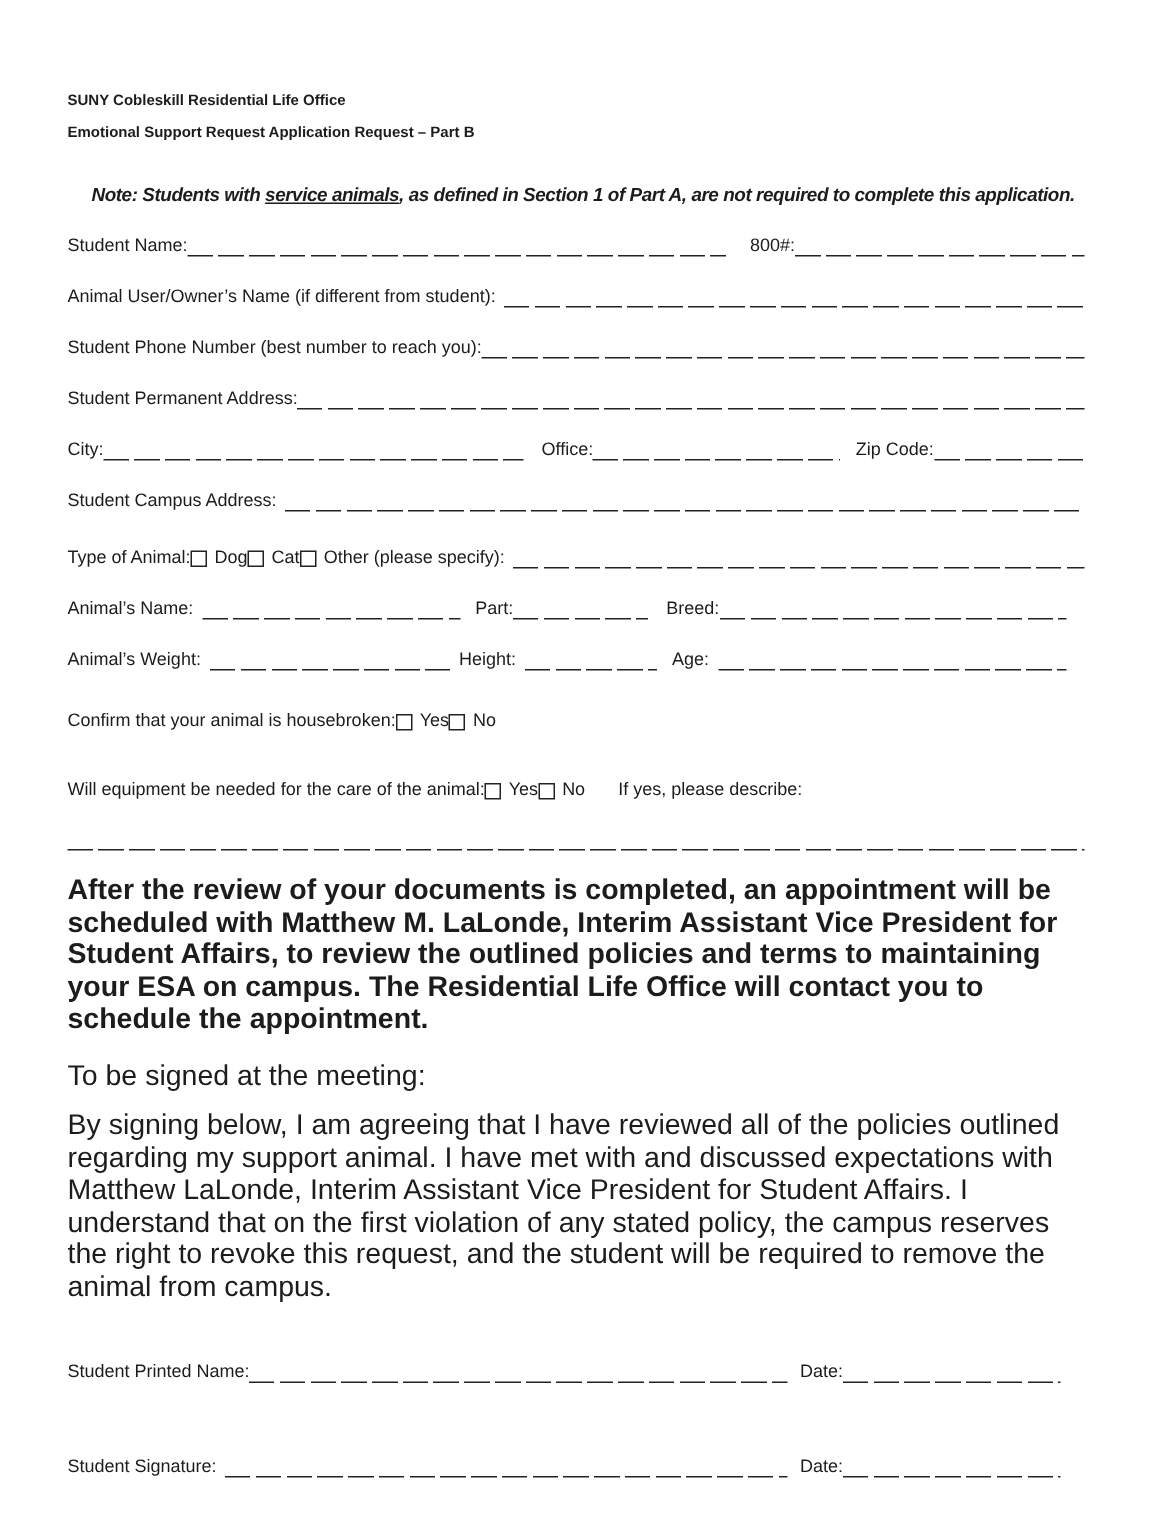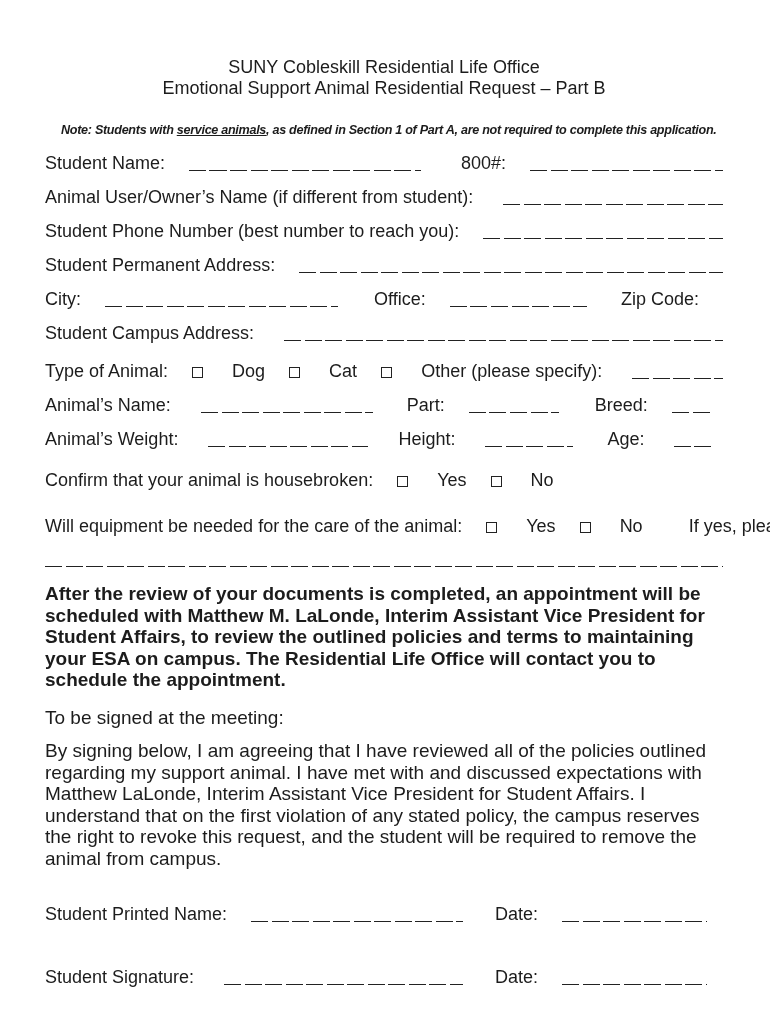--- a/index.html
+++ b/index.html
@@ -5,31 +5,31 @@
   html,body { margin:0; padding:0; }
   body {
     width:770px; height:1024px;
     background:#ffffff;
     font-family:"Liberation Sans","DejaVu Sans",sans-serif;
     color:#1c1c1c;
     overflow:hidden;
   }
   .page { padding:57px 47px 0 45px; box-sizing:border-box; width:770px; height:1024px; }
 
-  .title { text-align:center; font-weight:normal; font-size:18px; line-height:21px; }
+  .title { text-align:left; font-weight:bold; font-size:10px; line-height:21px; }
 
   .note {
     margin:22px 0 0 16px;
     font-weight:bold; font-style:italic;
     font-size:12.6px; letter-spacing:-0.3px;
     white-space:nowrap; line-height:19px;
   }
   .note .u { text-decoration:underline; }
 
-  .row { display:flex; align-items:flex-end; font-size:18px; line-height:19px;gap:24px; }
+  .row { display:flex; align-items:flex-end; font-size:12px; line-height:19px; }
   .lbl { white-space:nowrap; }
 
   
   .fill {
     height:19px;
     background-image:repeating-linear-gradient(90deg,#222222 0 17px,rgba(0,0,0,0) 17px 20.5px);
     background-size:100% 1.4px;
     background-repeat:no-repeat;
     background-position:0 calc(100% - 2px);
   }
@@ -59,21 +59,21 @@
   .mtp14{margin-top:14px;} .mtp16{margin-top:16px;} .mtp12{margin-top:12px;}
   .sig { margin-top:44px; }
   .sig-first { margin-top:36px; }
 </style>
 </head>
 <body>
 
 <div class="page">
 
   <div class="title">SUNY Cobleskill Residential Life Office</div>
-  <div class="title">Emotional Support Animal Residential Request – Part B</div>
+  <div class="title">Emotional Support Request Application Request – Part B</div>
 
   <p class="note"><span>Note: Students with </span><span class="u">service animals</span><span>, as defined in Section 1 of Part A, are not required to complete this application.</span></p>
 
   <div class="row mt14">
     <span class="lbl">Student Name:</span>
     <span class="fill grow"></span>
     <span class="lbl ml16">800#:</span>
     <span class="fill w800"></span>
   </div>
 

